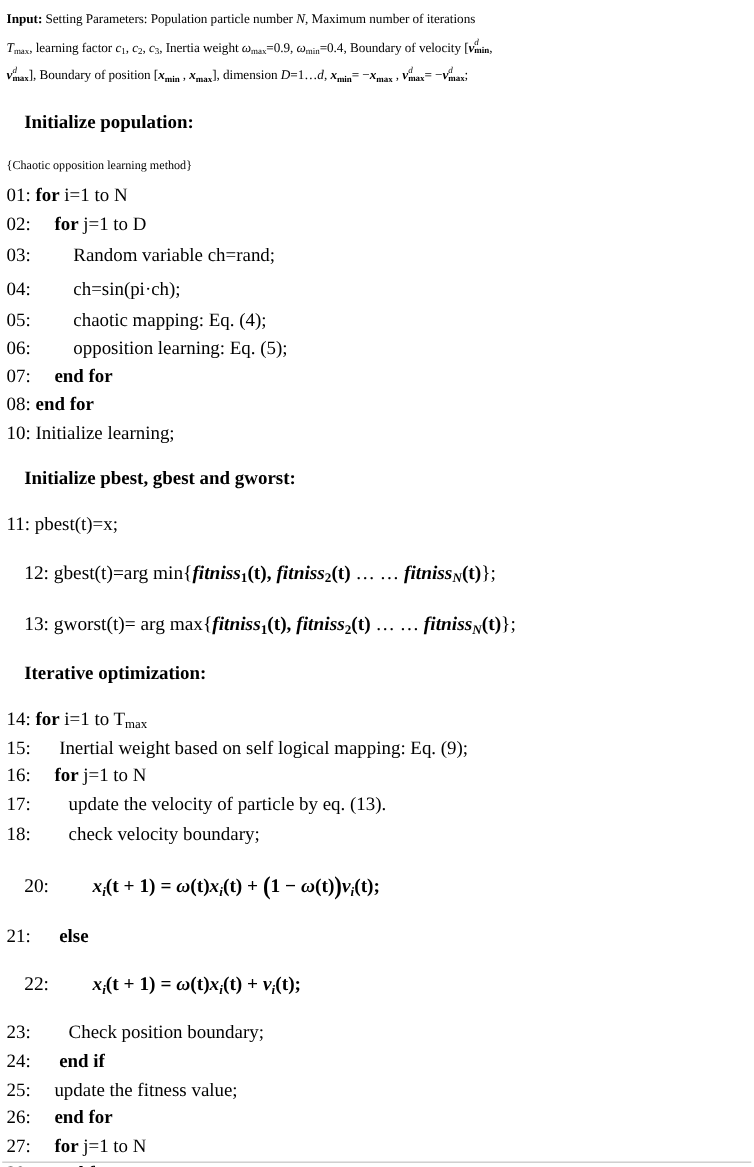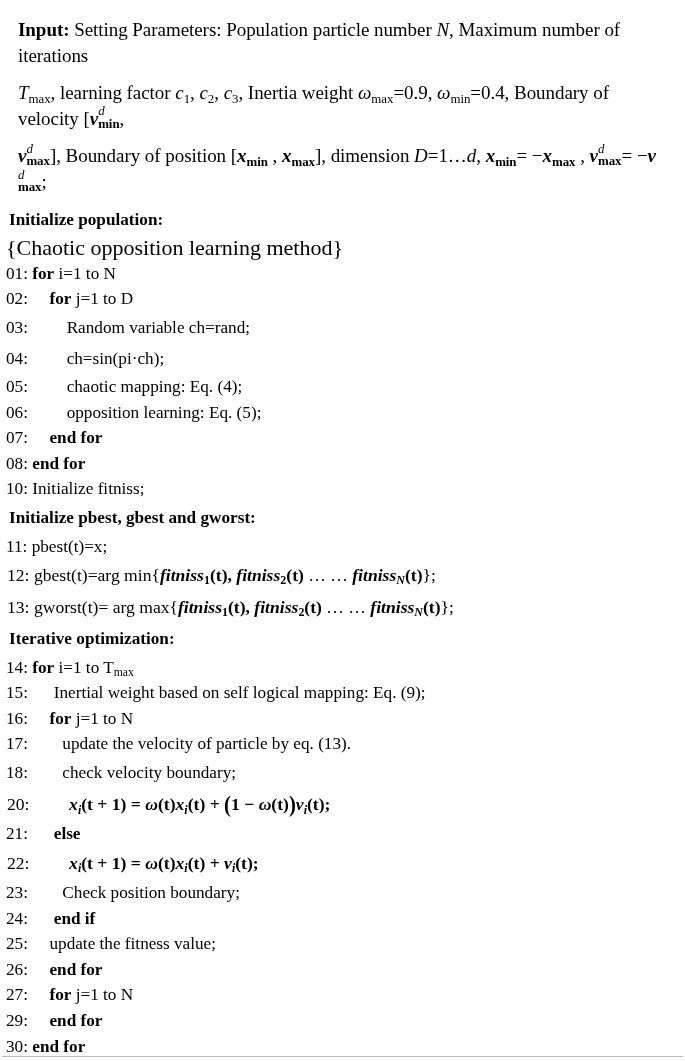--- a/index.html
+++ b/index.html
@@ -15,34 +15,34 @@
     overflow: hidden;
   }
   .algo {
     position: relative;
     width: 685px;
     height: 1061px;
     box-sizing: border-box;
     padding: 5px 6px 0 6px;
   }
   .hdr {
-    font-size: 19px;
+    font-size: 12px;
     line-height: 25.6px;
     text-align: left;
-    margin: 12px;
+    margin: 0;
     letter-spacing: -0.05px;
   }
   .sec {
     font-size: 17.2px;
     line-height: 25.6px;
     font-weight: bold;
-    margin: 3px;
+    margin: 16px;
   }
   .plain {
-    font-size: 22px;
+    font-size: 11px;
     line-height: 25.6px;
     margin: 0;
   }
   .line {
     font-size: 17.2px;
     line-height: 25.6px;
     margin: 0;
     white-space: pre;
   }
   .line.tall { line-height: 31px; }
@@ -77,21 +77,21 @@
   .vstack .up {
     display: block;
     position: relative;
     top: -0.95em;
     height: 0;
     font-style: italic;
   }
   .eqline {
     font-size: 17.6px;
     line-height: 31px;
-    margin: 1px;
+    margin: 16px;
     white-space: pre;
   }
   .bigparen {
     font-size: 1.18em;
     display: inline-block;
     transform: scaleY(1.12);
     vertical-align: -0.03em;
   }
   .lam {
     font-family: "DejaVu Sans", sans-serif;
@@ -132,21 +132,21 @@
 
   <div class="line"><span class="num">05:</span>         <span>chaotic mapping: Eq. (4);</span></div>
 
   <div class="line"><span class="num">06:</span>         <span>opposition learning: Eq. (5);</span></div>
 
   <div class="line"><span class="num">07:</span>     <span class="b">end for</span></div>
 
   <div class="line"><span class="num">08:</span> <span class="b">end for</span></div>
 
 
-  <div class="line"><span class="num">10:</span><span> Initialize fitniss;</span></div>
+  <div class="line"><span class="num">10:</span><span> Initialize learning;</span></div>
 
   <div class="sec">Initialize pbest, gbest and gworst:</div>
 
   <div class="line"><span class="num">11:</span><span> pbest(t)=x;</span></div>
 
   <div class="eqline"><span class="num">12:</span><span> gbest(t)=arg min{</span><span class="mbi">fitniss</span><sub class="mb">1</sub><span class="mb">(t)</span><span class="mb">, </span><span class="mbi">fitniss</span><sub class="mb">2</sub><span class="mb">(t)</span><span> … … </span><span class="mbi">fitniss</span><sub class="mbi">N</sub><span class="mb">(t)</span><span>};</span></div>
 
   <div class="eqline"><span class="num">13:</span><span> gworst(t)= arg max{</span><span class="mbi">fitniss</span><sub class="mb">1</sub><span class="mb">(t)</span><span class="mb">, </span><span class="mbi">fitniss</span><sub class="mb">2</sub><span class="mb">(t)</span><span> … … </span><span class="mbi">fitniss</span><sub class="mbi">N</sub><span class="mb">(t)</span><span>};</span></div>
 
   <div class="sec">Iterative optimization:</div>

